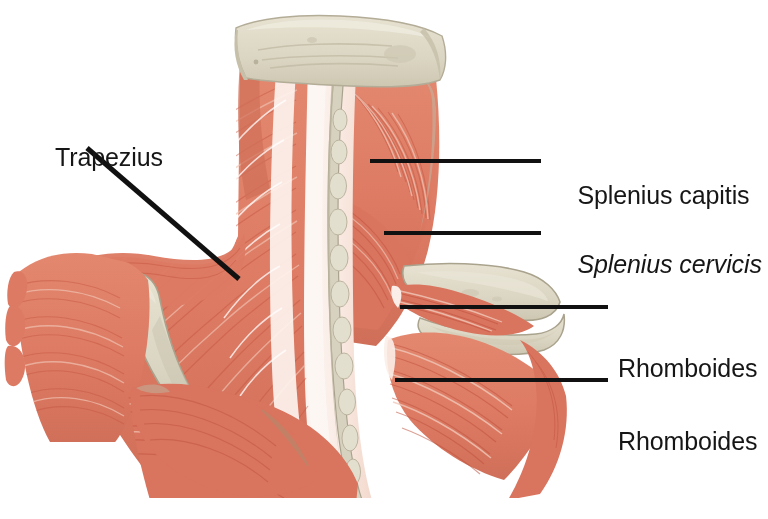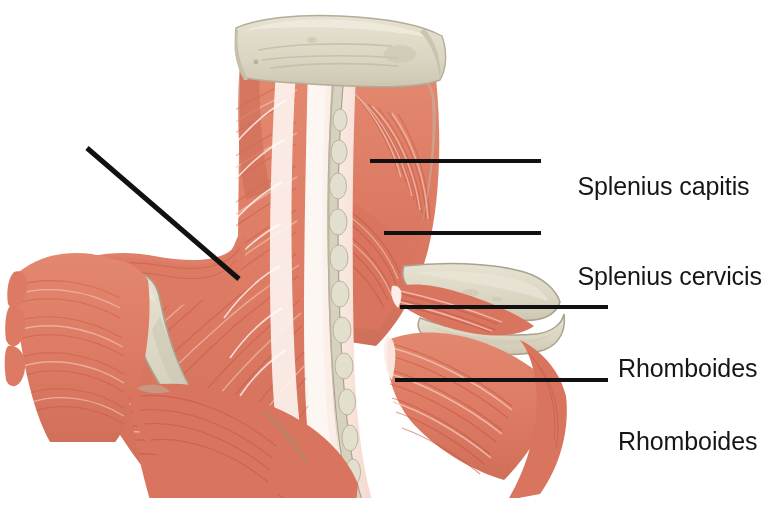--- a/index.html
+++ b/index.html
@@ -390,26 +390,29 @@
   </svg>
 
   <svg style="position:absolute;left:0;top:0;width:768px;height:519px;pointer-events:none;" viewBox="0 0 768 519">
     <line x1="87" y1="148" x2="239" y2="279" stroke="#111111" stroke-width="5" stroke-linecap="butt"></line>
     <line x1="370" y1="161" x2="541" y2="161" stroke="#111111" stroke-width="4"></line>
     <line x1="384" y1="233" x2="541" y2="233" stroke="#111111" stroke-width="4"></line>
     <line x1="400" y1="307" x2="608" y2="307" stroke="#111111" stroke-width="4"></line>
     <line x1="395" y1="380" x2="608" y2="380" stroke="#111111" stroke-width="4"></line>
   </svg>
 
-
-  <div class="label-text" style="left:550px; top:141px;">
+  <div class="label-text" style="left:28px; top:112px;">
+    <span>Trapezius</span>
+  </div>
+
+  <div class="label-text" style="left:550px; top:150px;">
     <span>Splenius capitis</span>
   </div>
 
-  <div class="label-text" style="left:550px; top:231px;">
+  <div class="label-text" style="left:550px; top:219px;font-style:italic;">
     <span>Splenius cervicis</span>
   </div>
 
   <div class="label-text" style="left:618px; top:293px;">
     <div>Rhomboides</div>
   </div>
 
   <div class="label-text" style="left:618px; top:366px;">
     <div>Rhomboides</div>
     <div>major</div>

